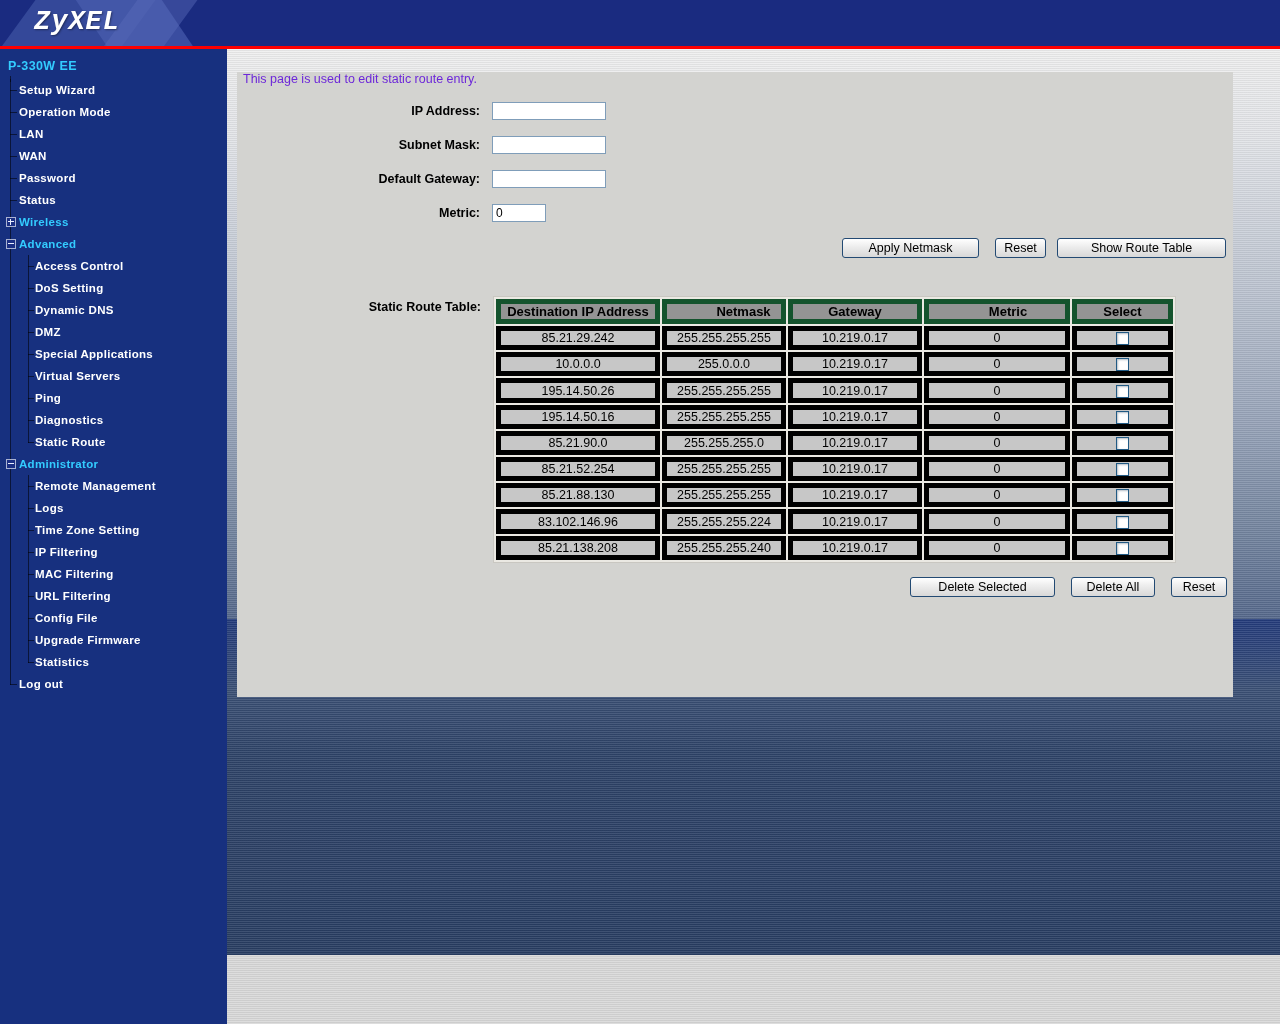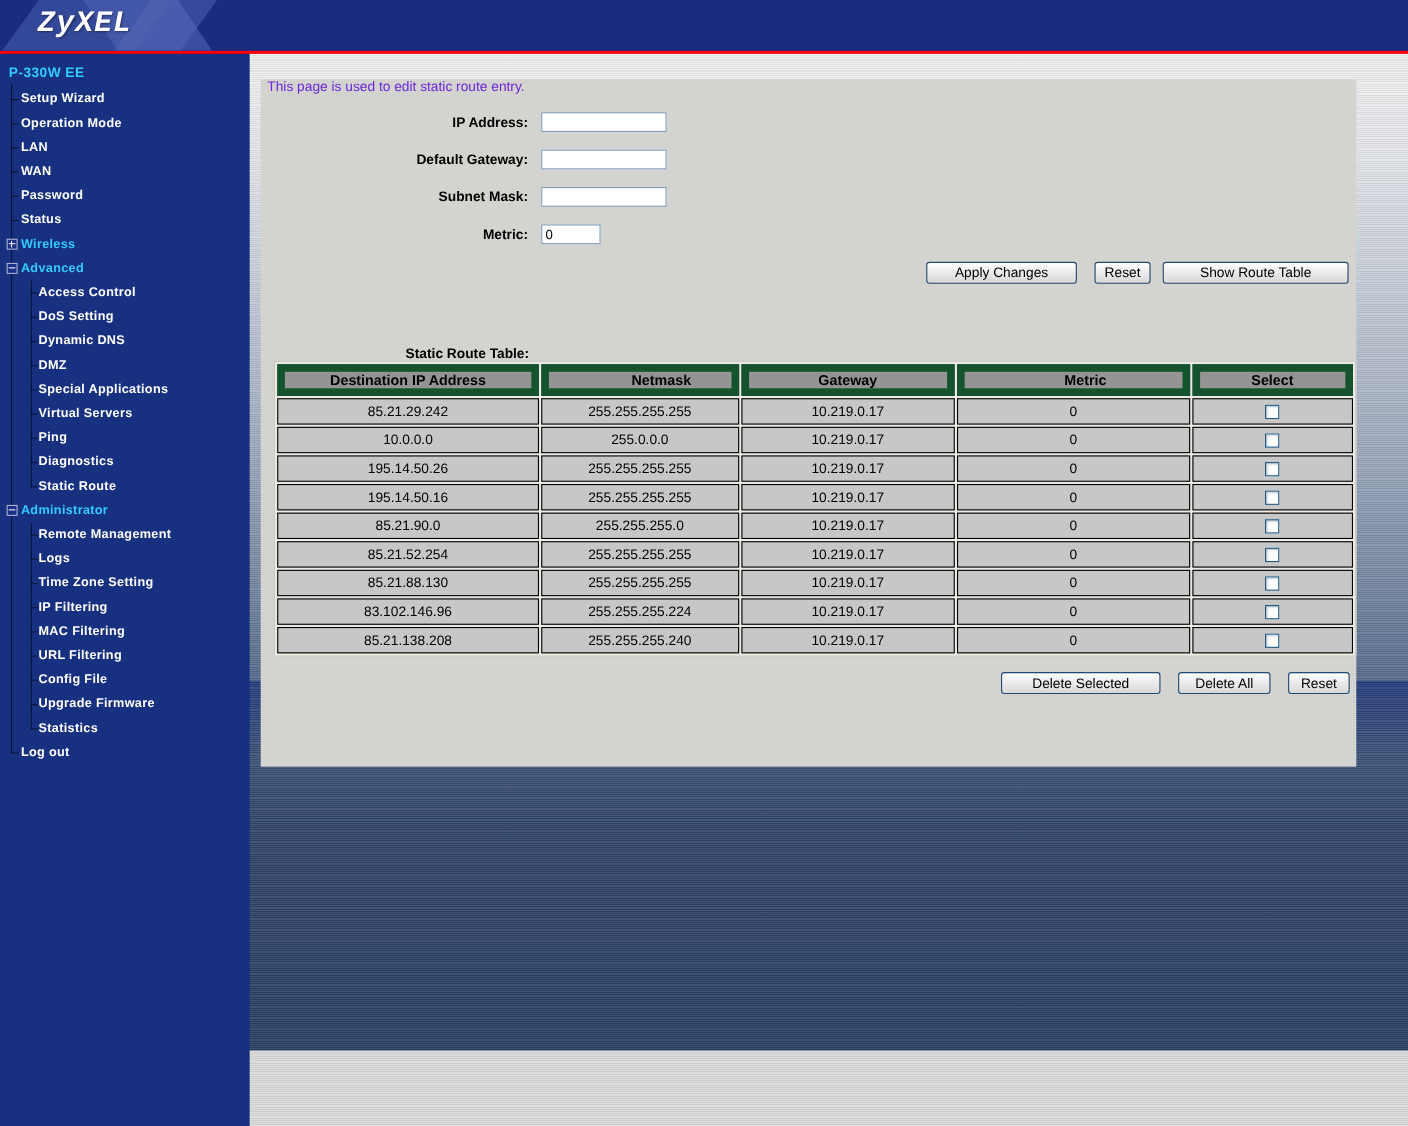--- a/index.html
+++ b/index.html
@@ -68,25 +68,25 @@
   .btnrow1 .btn:nth-child(3){margin-left:11px;}
   .btnrow2 .btn{margin-left:16px;}
   [data-name="apply-changes-button"]{width:137px;}
   [data-name="reset-button"]{width:51px;}
   [data-name="show-route-table-button"]{width:169px;}
   [data-name="delete-selected-button"]{width:145px;}
   [data-name="delete-all-button"]{width:84px;}
   [data-name="reset-table-button"]{width:56px;}
 
   
-  .table-section{margin-top:52px; display:flex;flex-direction:column;}
+  .table-section{margin-top:38px; display:flex;}
   .table-label{width:244px; text-align:right; font-weight:bold; font-size:12.5px; padding-top:4px;}
   table{margin-left:12px; border-collapse:separate; border-spacing:2px; background:#ebe9e3; border:1px solid #c9c7c1;}
-  th{background:#949494; border:7px solid #14532d; height:20px; font-size:13px; font-weight:bold; padding:0 6px; color:#000;}
-  td{background:#c7c7c7; border:1px solid #000000; height:24px; font-size:12.5px; text-align:center; padding:0; color:#000;}
+  th{background:#949494; border:5px solid #14532d; height:20px; font-size:13px; font-weight:bold; padding:0 6px; color:#000;}
+  td{background:#c7c7c7; border:5px solid #000000; height:24px; font-size:12.5px; text-align:center; padding:0; color:#000;}
   th:nth-child(1){width:164px;} th:nth-child(2){width:124px;padding-left:45px;} th:nth-child(3){width:134px;}
   th:nth-child(4){width:146px;padding-left:28px;} th:nth-child(5){width:101px;}
   td .cb{vertical-align:middle;}
 </style>
 </head>
 <body>
 
 <div class="page" data-name="page">
   <header class="topbar" data-name="header">
     <div class="ls ls1" data-name="logo-graphic"></div>
@@ -265,35 +265,35 @@
       <div class="panel" data-name="content-panel">
         <div class="subtitle" data-name="page-subtitle">This page is used to edit static route entry.</div>
 
 
         <div class="form-rows" id="form-rows" data-name="static-route-form">
             <div class="frow" data-name="form-row">
               <span class="flabel" data-name="ip-address-label">IP Address:</span>
               <input class="txt" data-name="ip-address-field" type="text" style="">
             </div>
             <div class="frow" data-name="form-row">
+              <span class="flabel" data-name="subnet-mask-label">Subnet Mask:</span>
+              <input class="txt" data-name="subnet-mask-field" type="text" style="">
+            </div>
+            <div class="frow" data-name="form-row">
               <span class="flabel" data-name="default-gateway-label">Default Gateway:</span>
               <input class="txt" data-name="default-gateway-field" type="text" style="">
-            </div>
-            <div class="frow" data-name="form-row">
-              <span class="flabel" data-name="subnet-mask-label">Subnet Mask:</span>
-              <input class="txt" data-name="subnet-mask-field" type="text" style="">
             </div>
             <div class="frow" data-name="form-row">
               <span class="flabel" data-name="metric-label">Metric:</span>
               <input class="txt small" data-name="metric-field" type="text" value="0" style="">
             </div>
           </div>
 
         <div class="btnrow btnrow1" id="btnrow1" data-name="form-buttons-row">
-            <button class="btn" data-name="apply-changes-button">Apply Changes</button>
+            <button class="btn" data-name="apply-changes-button">Apply Netmask</button>
             <button class="btn" data-name="reset-button">Reset</button>
             <button class="btn" data-name="show-route-table-button">Show Route Table</button>
           </div>
 
         <div class="table-section" data-name="table-section">
           <div class="table-label" data-name="static-route-table-label">Static Route Table:</div>
           <table id="route-table" data-name="static-route-table">
             <thead>
                 <tr id="route-head" data-name="table-header-row">
                   <th data-name="column-header-destination-ip-address">Destination IP Address</th>

